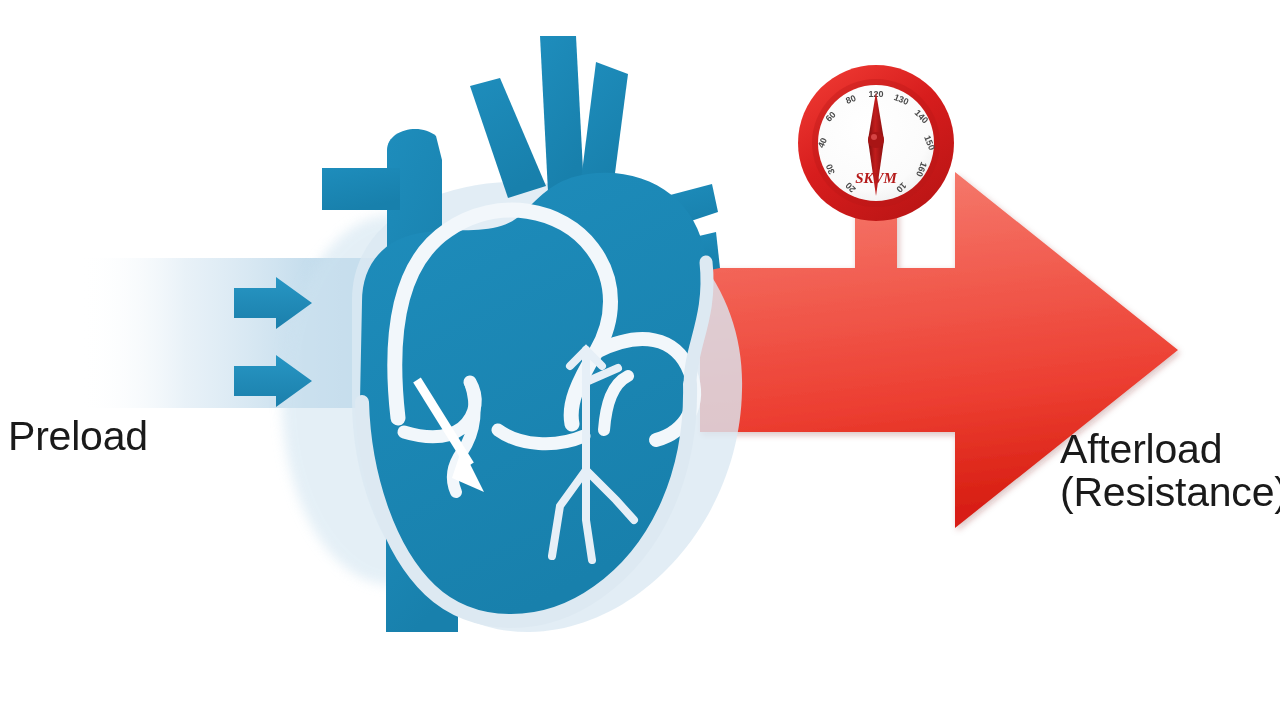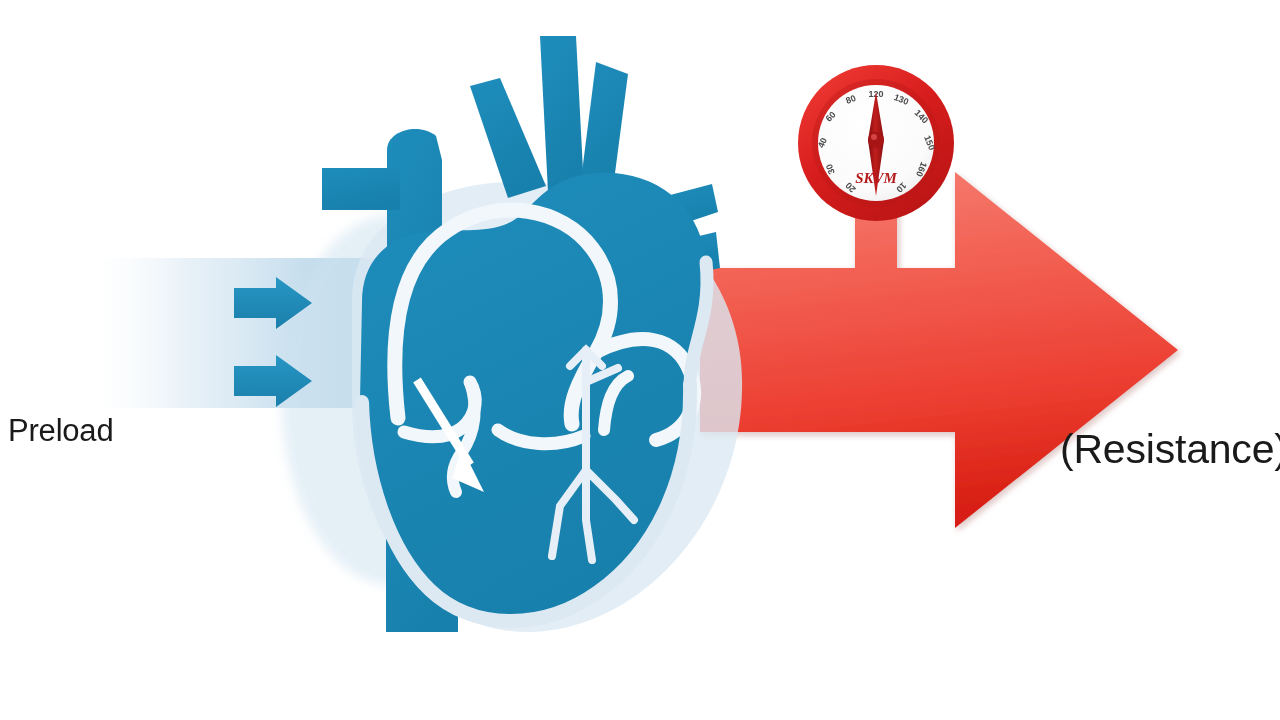--- a/index.html
+++ b/index.html
@@ -29,21 +29,21 @@
     color: #1a1a1a;
     font-family: "Liberation Sans", sans-serif;
     font-weight: 400;
     line-height: 1.06;
     white-space: nowrap;
     letter-spacing: -0.2px;
   }
   #preload-label {
     left: 8px;
     top: 415px;
-    font-size: 31px;
+    font-size: 41px;
   }
   #afterload-label {
     left: 1060px;
     top: 428px;
     font-size: 41px;
     text-align: left;
   }
   .label .line2 { display: block; }
 </style>
 </head>
@@ -267,16 +267,17 @@
 
       <text x="876" y="183" fill="#b51a1a" font-family="Liberation Serif, serif" font-size="15" font-style="italic" font-weight="700" text-anchor="middle">SKVM</text>
     </g>
   </svg>
 
   <div class="label" id="preload-label">
     <span>Preload</span>
   </div>
 
   <div class="label" id="afterload-label">
+    <span>Afterload</span>
     <span class="line2">(Resistance)</span>
   </div>
 
 </div>
 
 </body></html>

